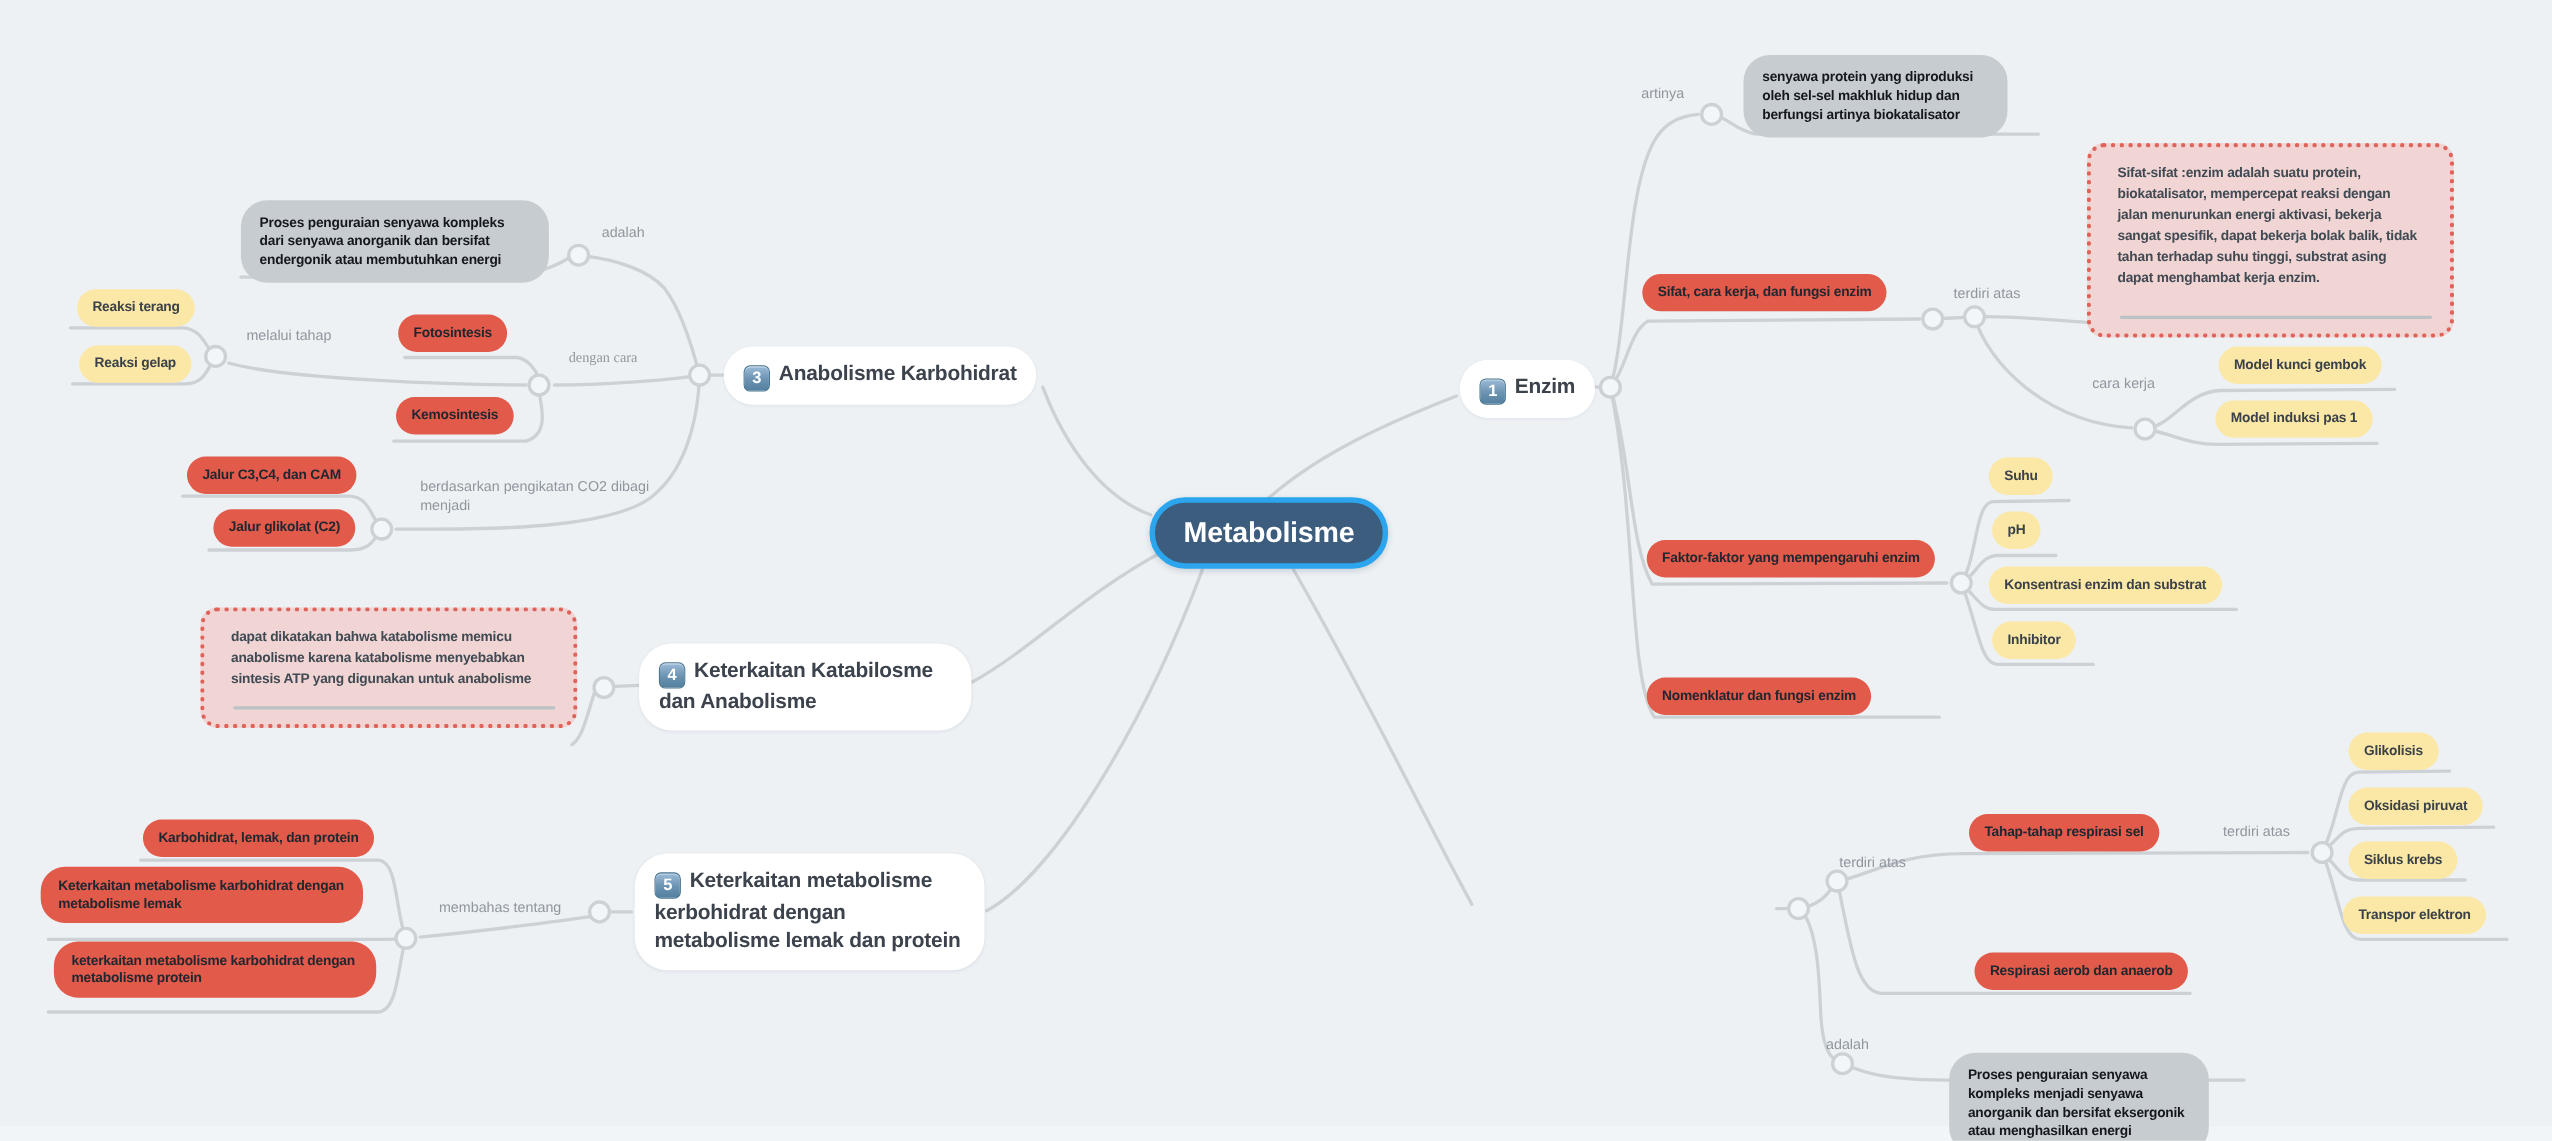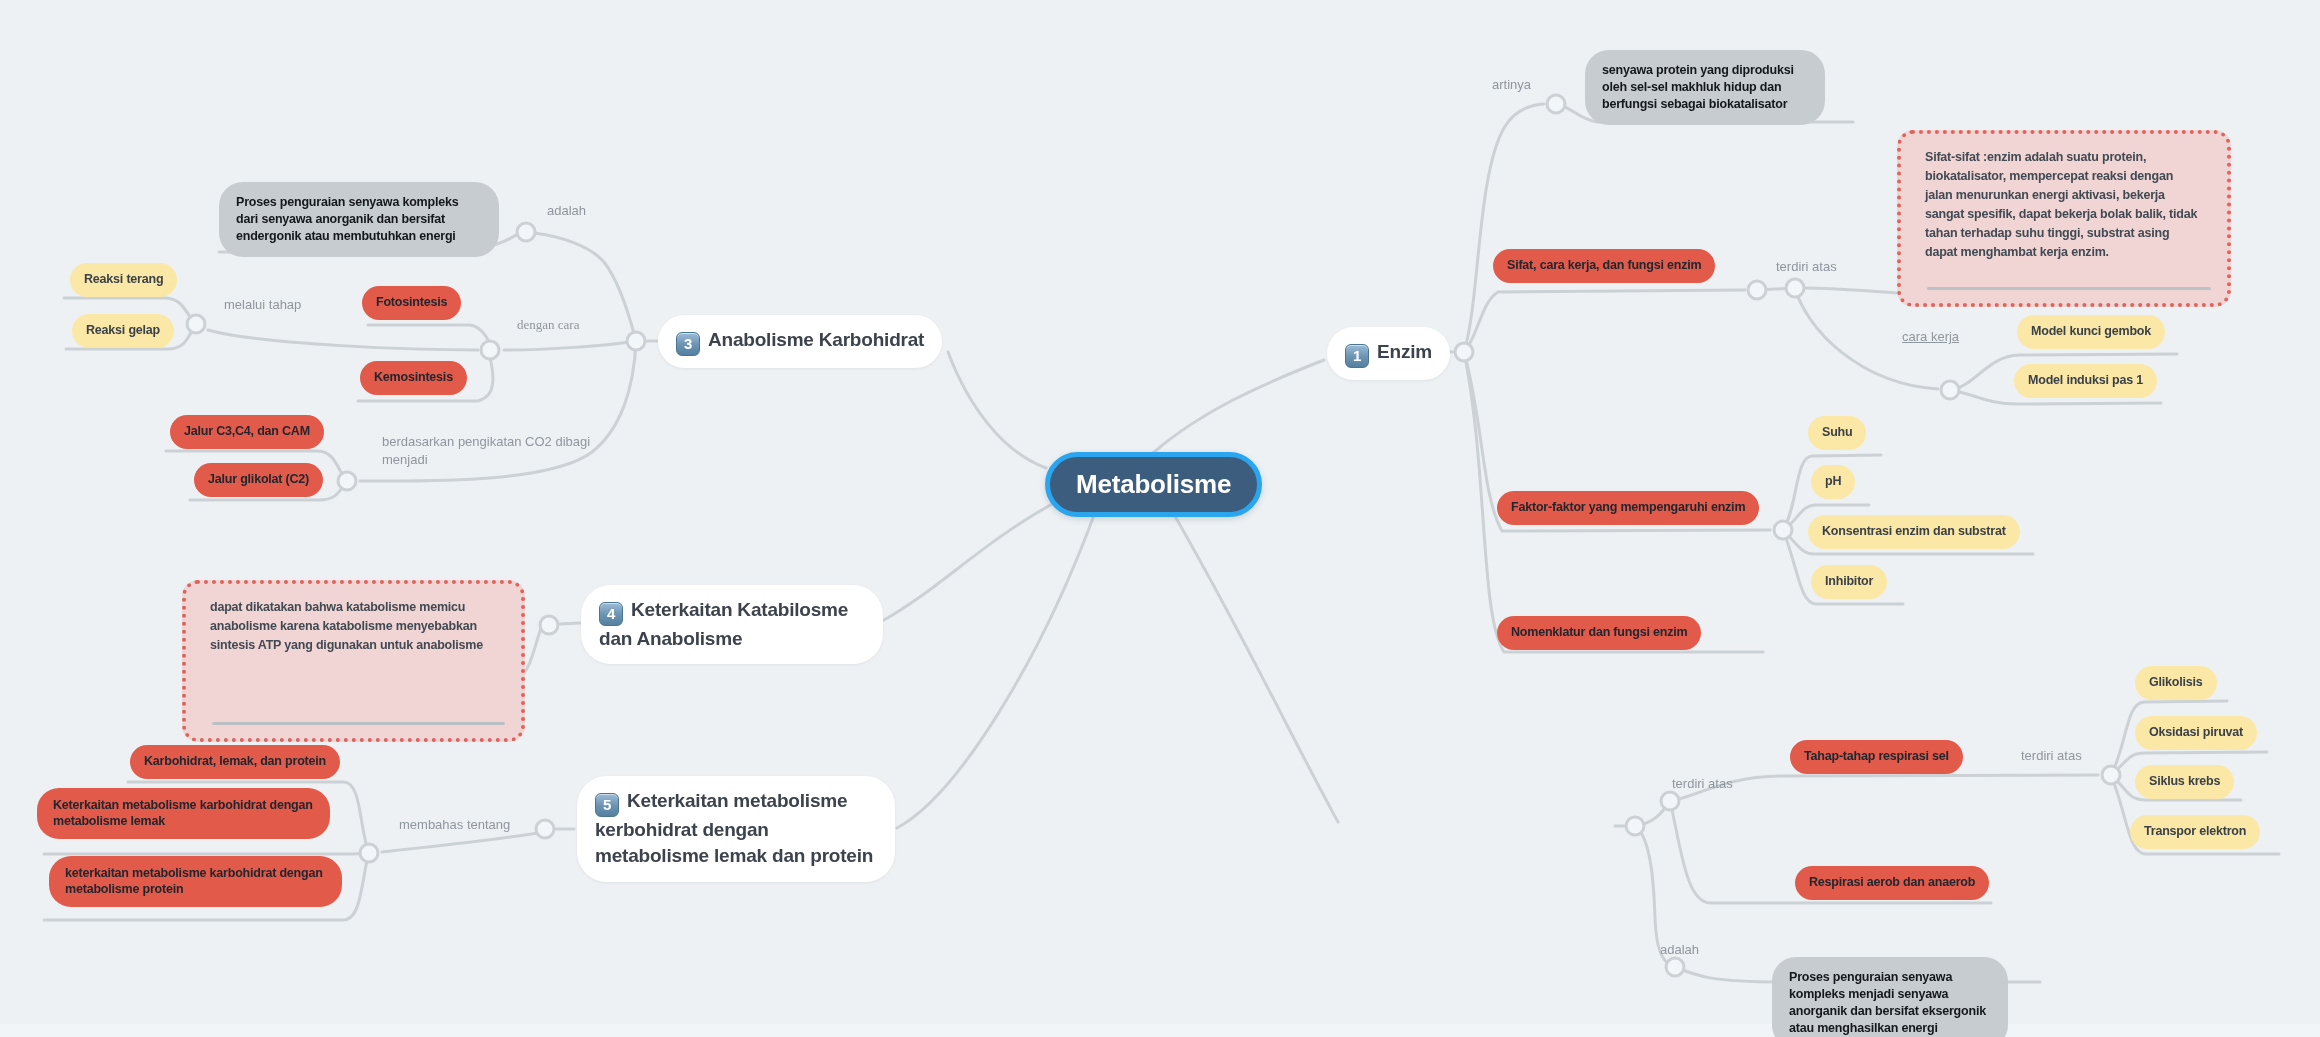--- a/index.html
+++ b/index.html
@@ -112,28 +112,28 @@
     <circle cx="545" cy="829" r="9"></circle>
     <circle cx="369" cy="853" r="9"></circle>
   </svg>
 
   <div class="node centernode" style="left:1045px;top:452px;">Metabolisme</div>
 
   <div class="node whitenode" style="left:1327px;top:327px;">
     <span class="badge">1</span><span>Enzim</span>
   </div>
   <div class="edge-label" style="left:1492px;top:76px;">artinya</div>
-  <div class="node graybox" style="left:1585px;top:50px;width:240px;">senyawa protein yang diproduksi oleh sel-sel makhluk hidup dan berfungsi sebagai biokatalisator</div>
+  <div class="node graybox" style="left:1585px;top:50px;width:240px;">senyawa protein yang diproduksi oleh sel-sel makhluk hidup dan berfungsi artinya biokatalisator</div>
   <div class="node pill red" style="left:1493px;top:249px;">Sifat, cara kerja, dan fungsi enzim</div>
   <div class="edge-label" style="left:1776px;top:258px;">terdiri atas</div>
   <div class="node pinkbox" style="left:1897px;top:130px;width:334px;height:177px;">
     <span>Sifat-sifat :enzim adalah suatu protein, biokatalisator, mempercepat reaksi dengan jalan menurunkan energi aktivasi, bekerja sangat spesifik, dapat bekerja bolak balik, tidak tahan terhadap suhu tinggi, substrat asing dapat menghambat kerja enzim.</span>
     <span class="pink-underline"></span>
   </div>
-  <div class="edge-label" style="left:1902px;top:328px;text-decoration:underline;">cara kerja</div>
+  <div class="edge-label" style="left:1902px;top:340px;">cara kerja</div>
   <div class="node pill yellow" style="left:2017px;top:315px;">Model kunci gembok</div>
   <div class="node pill yellow" style="left:2014px;top:364px;">Model induksi pas 1</div>
   <div class="node pill red" style="left:1497px;top:491px;text-align:center;">Faktor-faktor yang mempengaruhi enzim</div>
   <div class="node pill yellow" style="left:1808px;top:416px;">Suhu</div>
   <div class="node pill yellow" style="left:1811px;top:465px;">pH</div>
   <div class="node pill yellow" style="left:1808px;top:515px;">Konsentrasi enzim dan substrat</div>
   <div class="node pill yellow" style="left:1811px;top:565px;">Inhibitor</div>
   <div class="node pill red" style="left:1497px;top:616px;">Nomenklatur dan fungsi enzim</div>
 
   <div class="edge-label" style="left:1672px;top:775px;">terdiri atas</div>
@@ -158,21 +158,21 @@
   <div class="edge-label" style="left:224px;top:296px;">melalui tahap</div>
   <div class="node pill yellow" style="left:70px;top:263px;">Reaksi terang</div>
   <div class="node pill yellow" style="left:72px;top:314px;">Reaksi gelap</div>
   <div class="node pill red" style="left:170px;top:415px;">Jalur C3,C4, dan CAM</div>
   <div class="node pill red" style="left:194px;top:463px;">Jalur glikolat (C2)</div>
   <div class="edge-label wrap" style="left:382px;top:433px;width:220px;">berdasarkan pengikatan CO2 dibagi menjadi</div>
 
   <div class="node whitenode multiline" style="left:581px;top:585px;width:302px;">
     <span class="badge">4</span><span>Keterkaitan Katabilosme dan Anabolisme</span>
   </div>
-  <div class="node pinkbox" style="left:182px;top:580px;width:343px;height:162px;">
+  <div class="node pinkbox" style="left:182px;top:552px;width:343px;height:110px;">
     <span>dapat dikatakan bahwa katabolisme memicu anabolisme karena katabolisme menyebabkan sintesis ATP yang digunakan untuk anabolisme</span>
     <span class="pink-underline"></span>
   </div>
 
   <div class="node whitenode multiline" style="left:577px;top:776px;width:318px;">
     <span class="badge">5</span><span>Keterkaitan metabolisme kerbohidrat dengan metabolisme lemak dan protein</span>
   </div>
   <div class="edge-label" style="left:399px;top:816px;">membahas tentang</div>
   <div class="node pill red" style="left:130px;top:745px;">Karbohidrat, lemak, dan protein</div>
   <div class="node pill red wrap" style="left:37px;top:788px;width:293px;">Keterkaitan metabolisme karbohidrat dengan metabolisme lemak</div>

